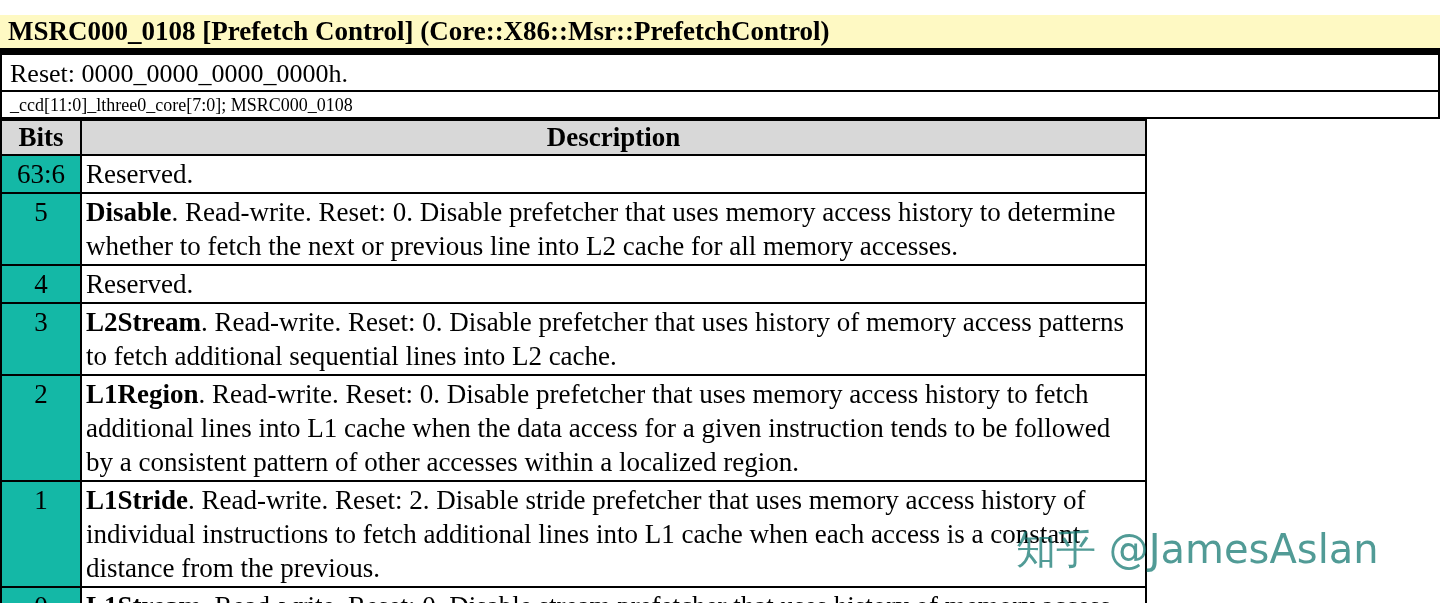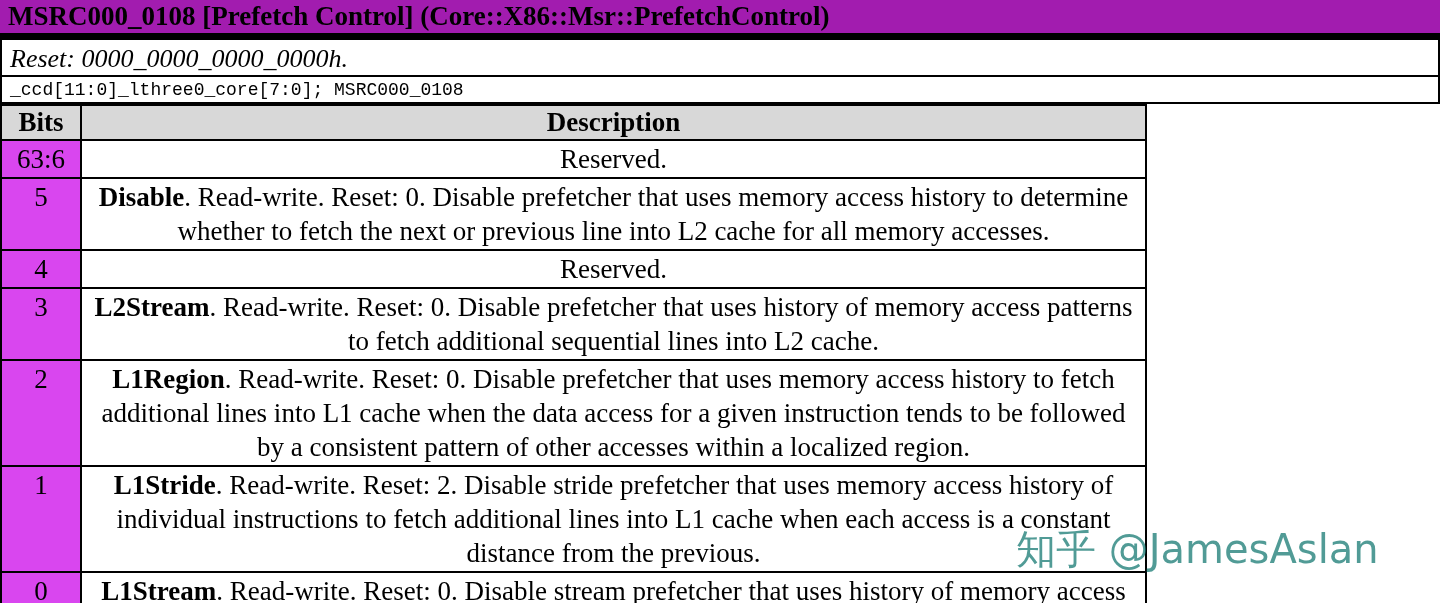--- a/index.html
+++ b/index.html
@@ -12,50 +12,49 @@
     width: 1440px;
     height: 603px;
     overflow: hidden;
     background: #ffffff;
     font-family: "Liberation Serif", serif;
     color: #000000;
   }
   .titlebar {
     box-sizing: border-box;
     height: 33px;
-    background: #a21caf;
+    background: #fef9c3;
     font-weight: bold;
     font-size: 27px;
     line-height: 33px;
     padding-left: 8px;
     white-space: nowrap;
+    margin-top: 15px;
   }
   .thick-rule {
     height: 7px;
     background: #000000;
   }
   .reset-row {
     box-sizing: border-box;
     border-left: 2px solid #000;
     border-right: 2px solid #000;
     border-bottom: 2px solid #000;
     font-size: 26px;
     line-height: 29px;
     padding: 4px 4px 2px 8px;
-    font-style: italic;
   }
   .instance-row {
     box-sizing: border-box;
     border-left: 2px solid #000;
     border-right: 2px solid #000;
     border-bottom: 2px solid #000;
     font-size: 18px;
     line-height: 20px;
     padding: 3px 8px 2px 8px;
-    font-family: Liberation Mono, monospace;
   }
   table.bits-table {
     width: 1147px;
     border-collapse: collapse;
     table-layout: fixed;
     font-size: 27px;
     line-height: 34px;
   }
   table.bits-table th,
   table.bits-table td {
@@ -70,27 +69,26 @@
   }
   th.col-bits {
     width: 76px;
     text-align: center;
   }
   th.col-desc {
     text-align: center;
     padding-left: 8px;
   }
   td.bits-cell {
-    background: #d946ef;
+    background: #14b8a6;
     text-align: center;
   }
   td.desc-cell {
     padding-left: 8px;
     padding-right: 8px;
-    text-align: center;
   }
   .watermark {
     position: absolute;
     left: 1016px;
     top: 522px;
     font-family: "DejaVu Sans", sans-serif;
     font-size: 40px;
     color: #0f766e;
     opacity: 0.72;
     white-space: nowrap;

